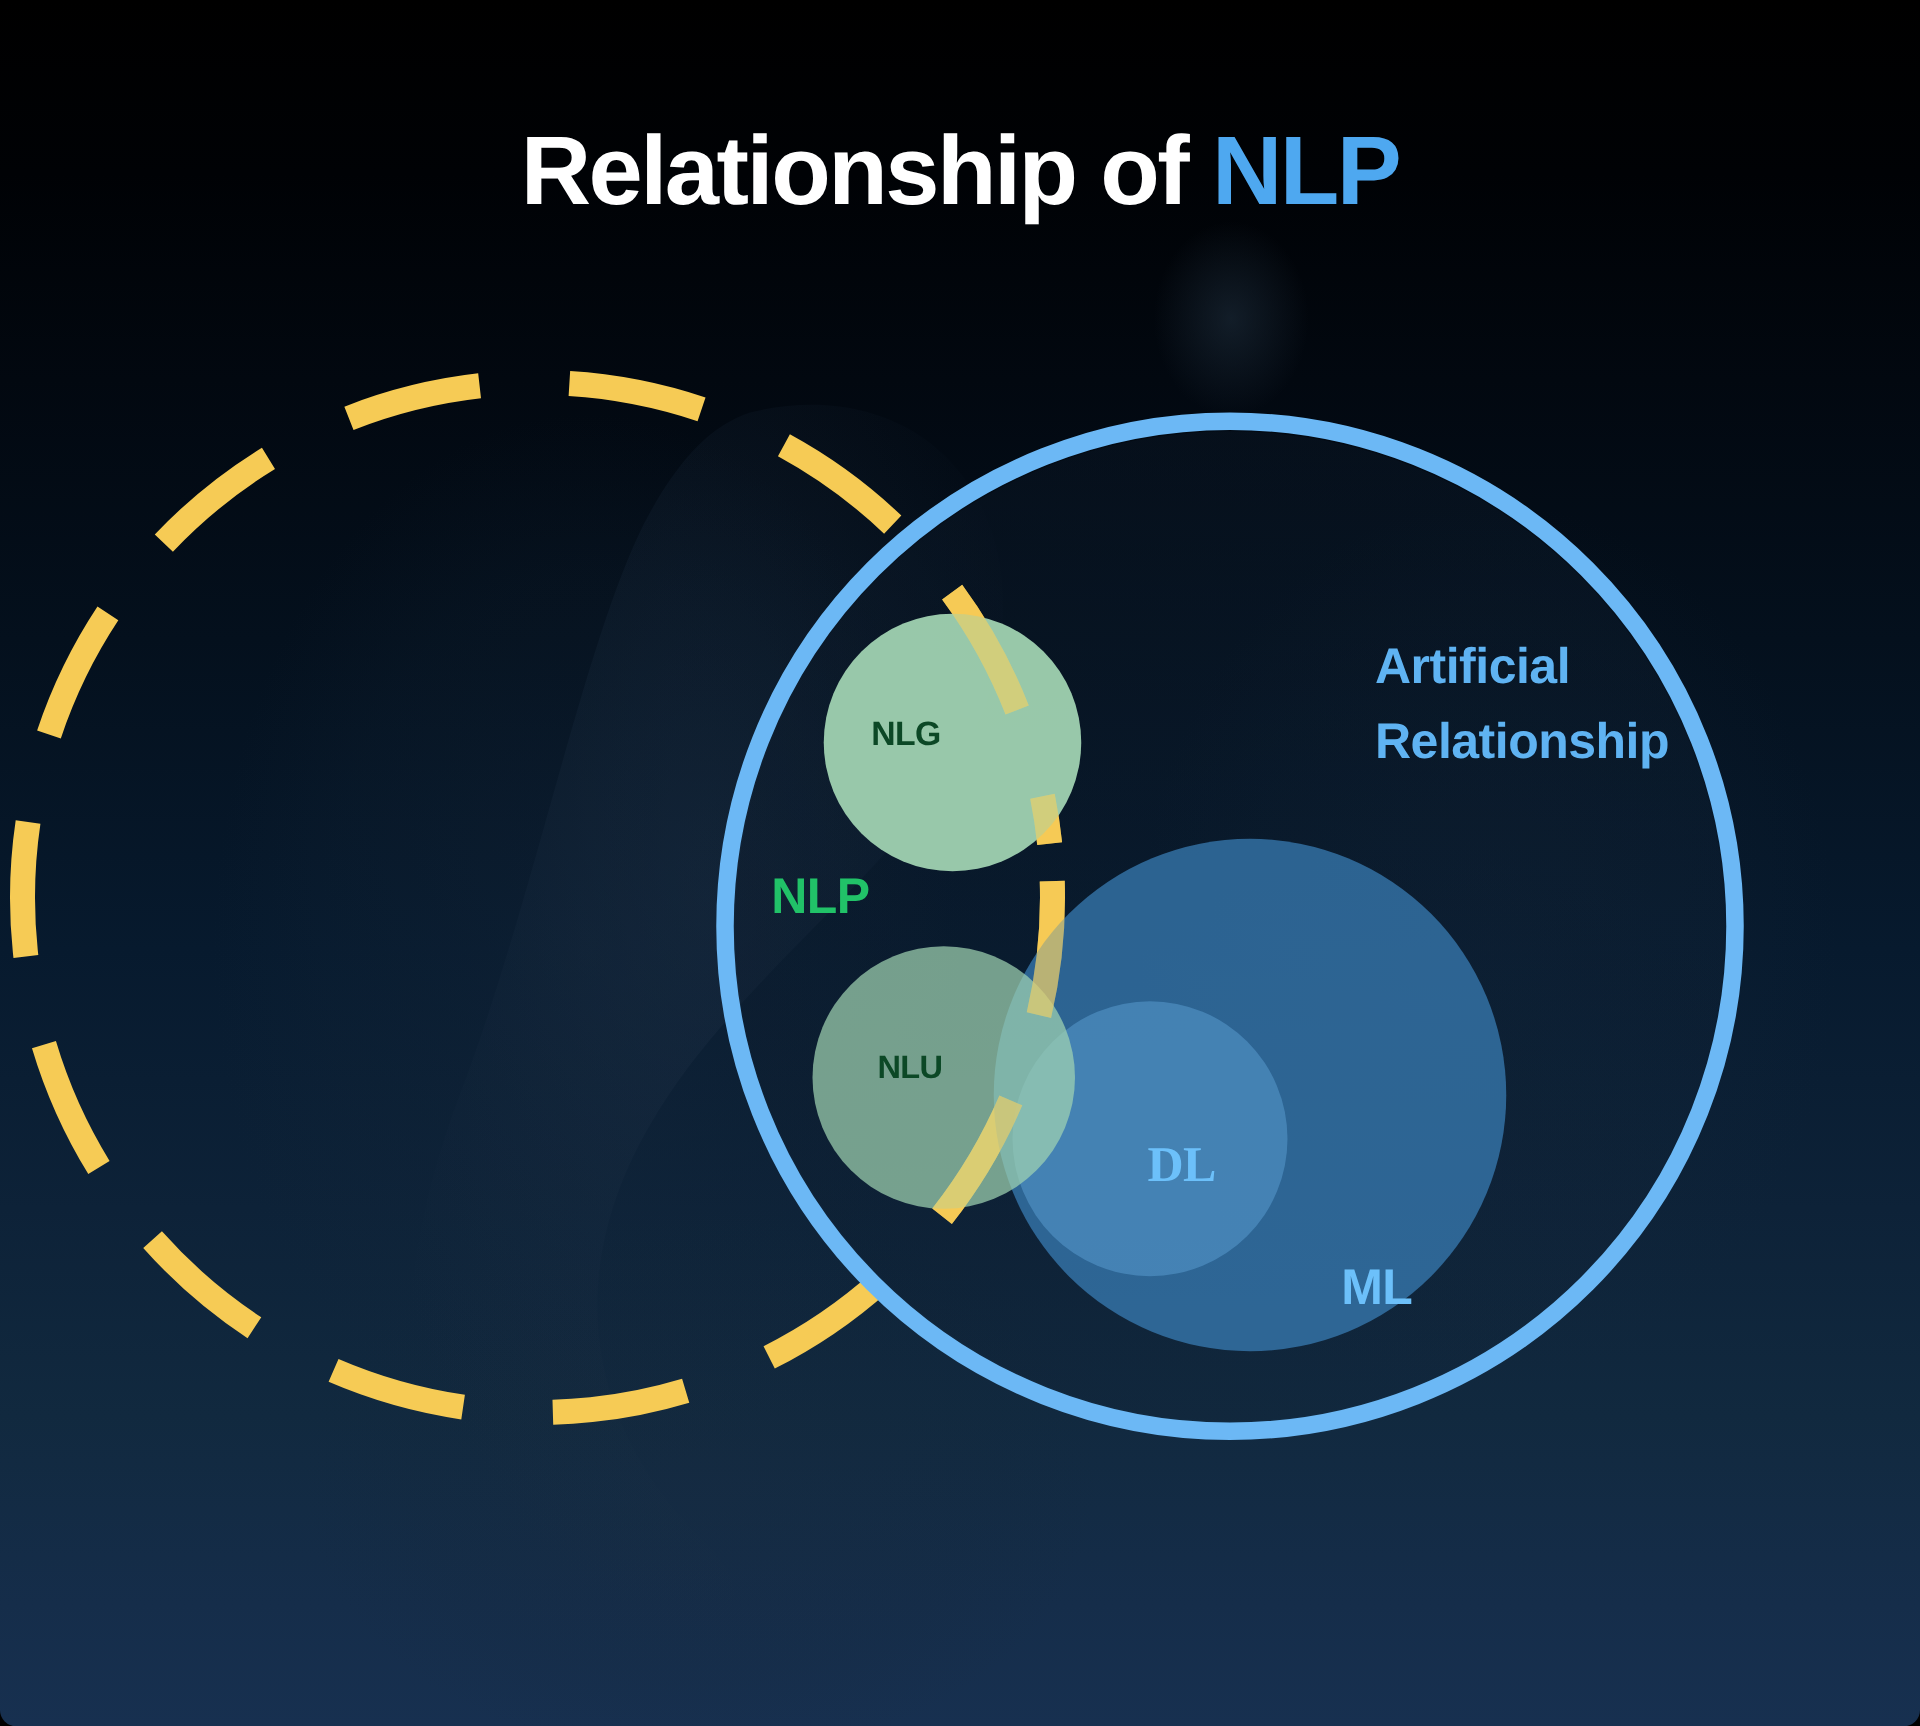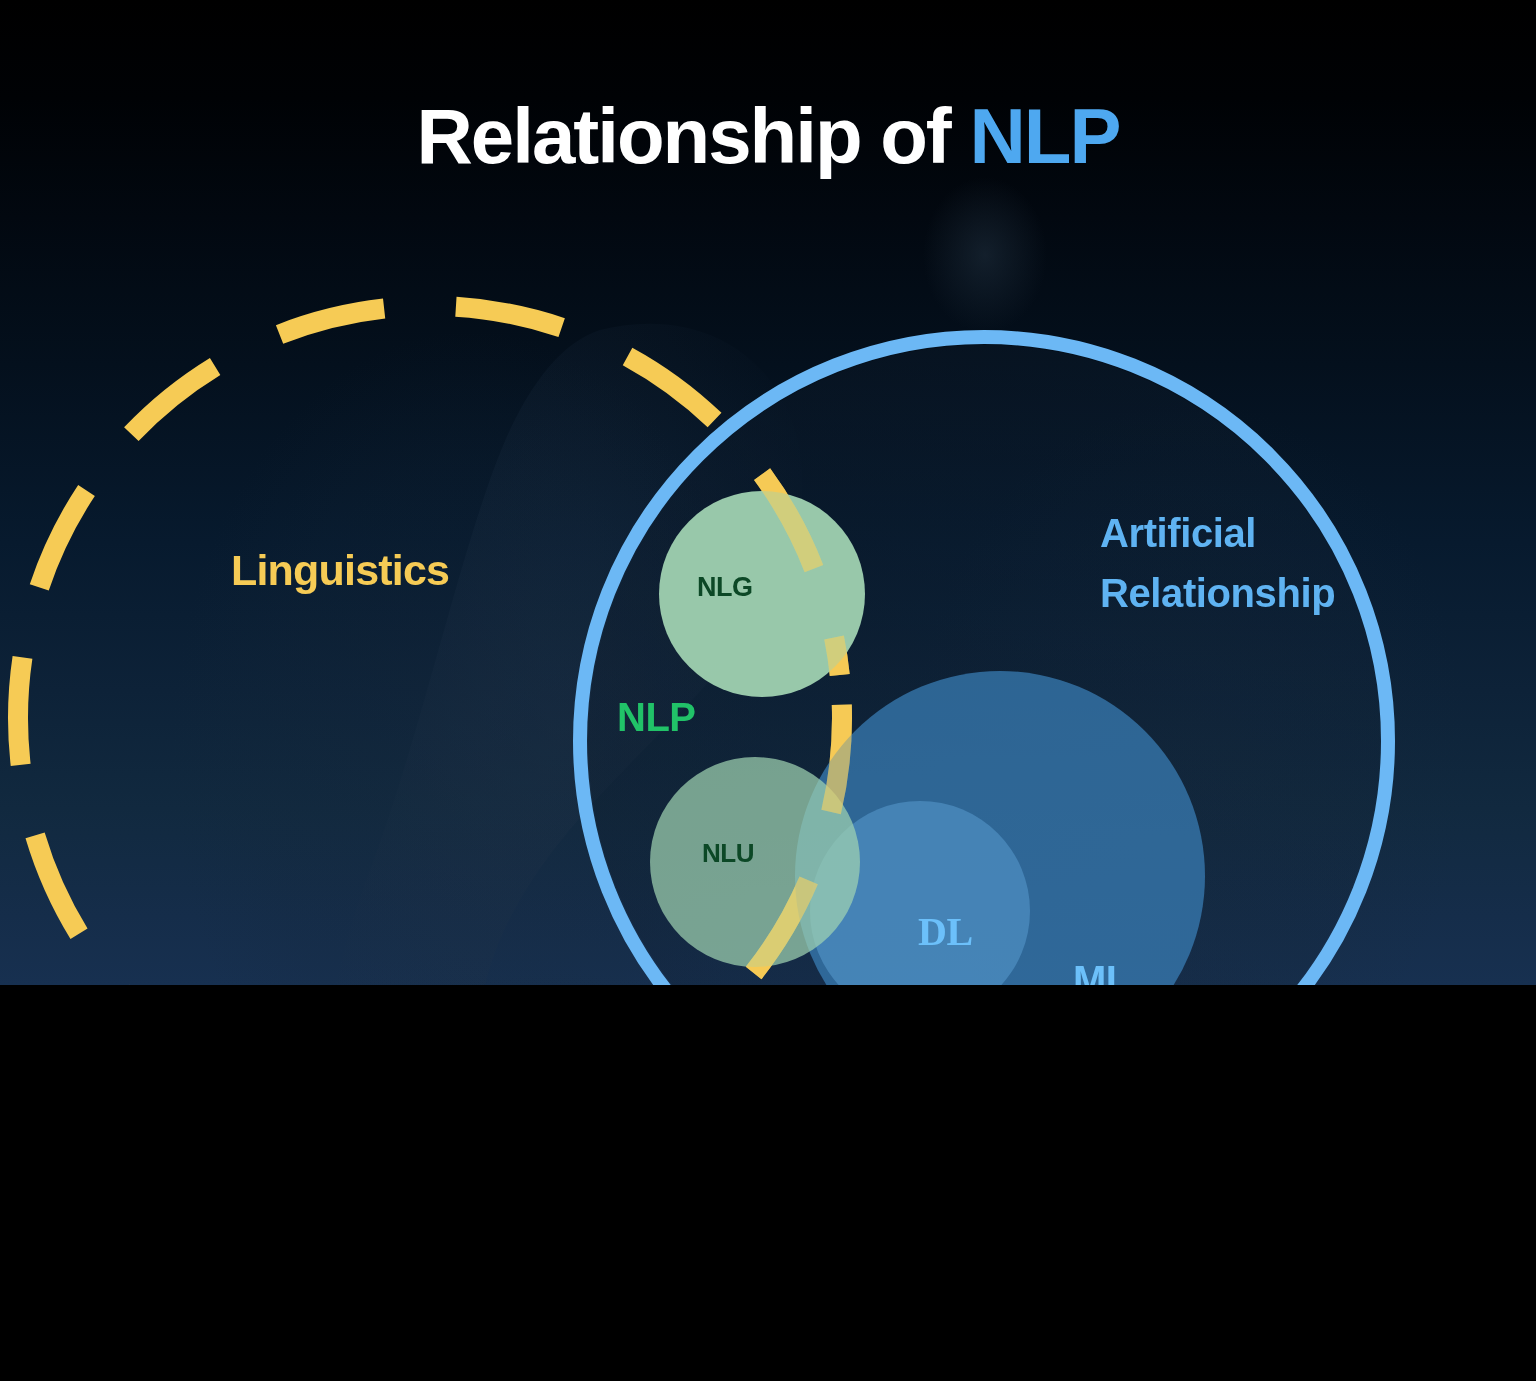--- a/index.html
+++ b/index.html
@@ -9,33 +9,34 @@
   }
   body {
     width: 1536px;
     height: 1381px;
     overflow: hidden;
     font-family: "Liberation Sans", sans-serif;
   }
   #stage {
     position: relative;
     width: 1536px;
-    height: 985px;
+    height: 1381px;
     overflow: hidden;
     background: linear-gradient(
         180deg,
         #000000 0%,
         #000205 10%,
         #020810 22%,
         #04101d 37%,
         #071a2e 55%,
         #0d2238 70%,
         #11293f 82%,
         #152d4a 93%,
         #173050 100%);
+    border-radius: 13px;
   }
   #diagram {
     position: absolute;
     inset: 0;
     width: 1536px;
     height: 1381px;
     display: block;
   }
   .label {
     position: absolute;
@@ -90,21 +91,21 @@
     color: #0C4826;
   }
   #label-dl {
     top: 908px;
     left: 918px;
     font-size: 40px;
     color: #6CC0FA;
     font-family: Liberation Serif, serif;
   }
   #label-ml {
-    top: 958px;
+    top: 1008px;
     left: 1073px;
     font-size: 40px;
     color: #6CC0FA;
   }
 </style>
 </head>
 <body>
 
 <div id="stage">
 
@@ -166,21 +167,20 @@
         <circle cx="430" cy="718" r="412" fill="none" stroke="#F6CB55" stroke-width="20" stroke-dasharray="108 72" stroke-dashoffset="150" transform="rotate(-6 430 718)" clip-path="none" opacity="0"></circle>
       </g>
     </g>
   <g clip-path="url(#aiDisc)">
         <circle cx="430" cy="718" r="412" fill="none" stroke="#F6CB55" stroke-width="20" stroke-dasharray="108 72" stroke-dashoffset="150" transform="rotate(-6 430 718)" opacity="0.55"></circle>
       </g>
     </svg>
 
   <div class="label" id="page-title"><span>Relationship of </span><span class="accent">NLP</span></div>
 
-  <div class="label" id="label-linguistics">Linguistics</div>
 
   <div class="label" id="label-ai"><span>Artificial</span><br><span>Relationship</span></div>
 
   <div class="label" id="label-nlp">NLP</div>
 
   <div class="label" id="label-nlg">NLG</div>
 
   <div class="label" id="label-nlu">NLU</div>
 
   <div class="label" id="label-dl">DL</div>

